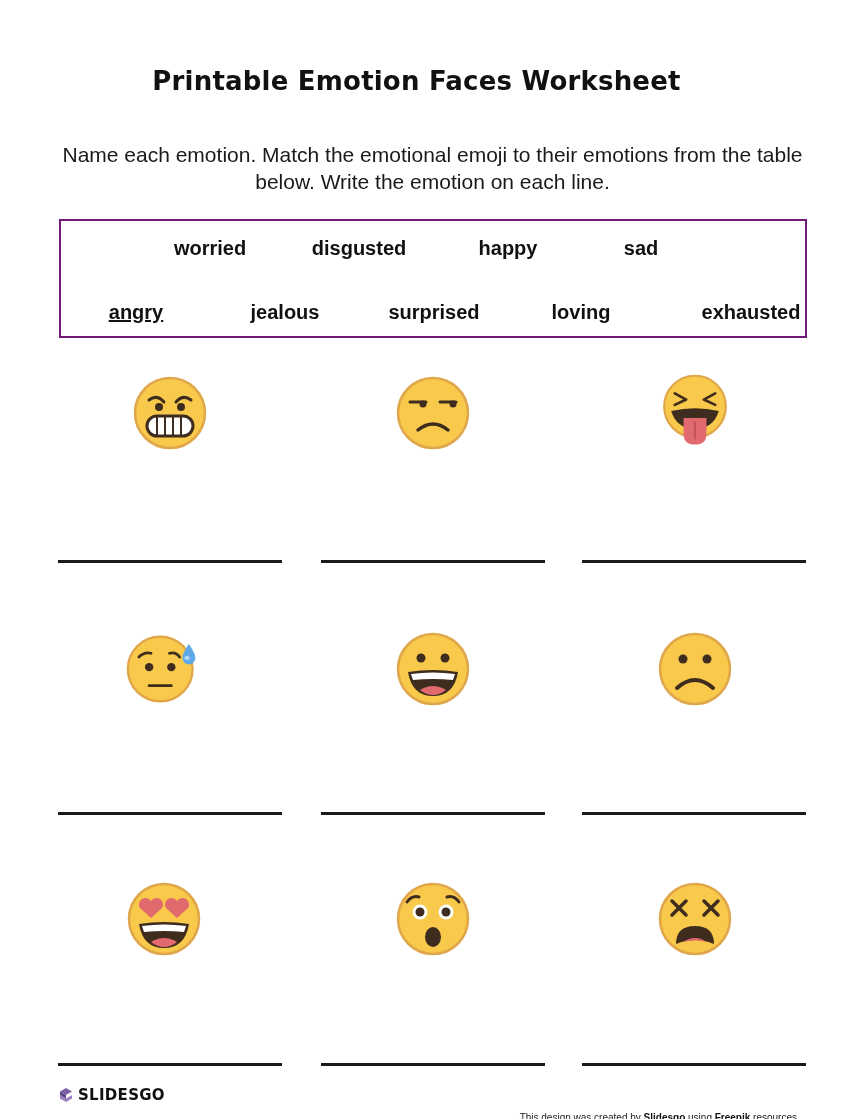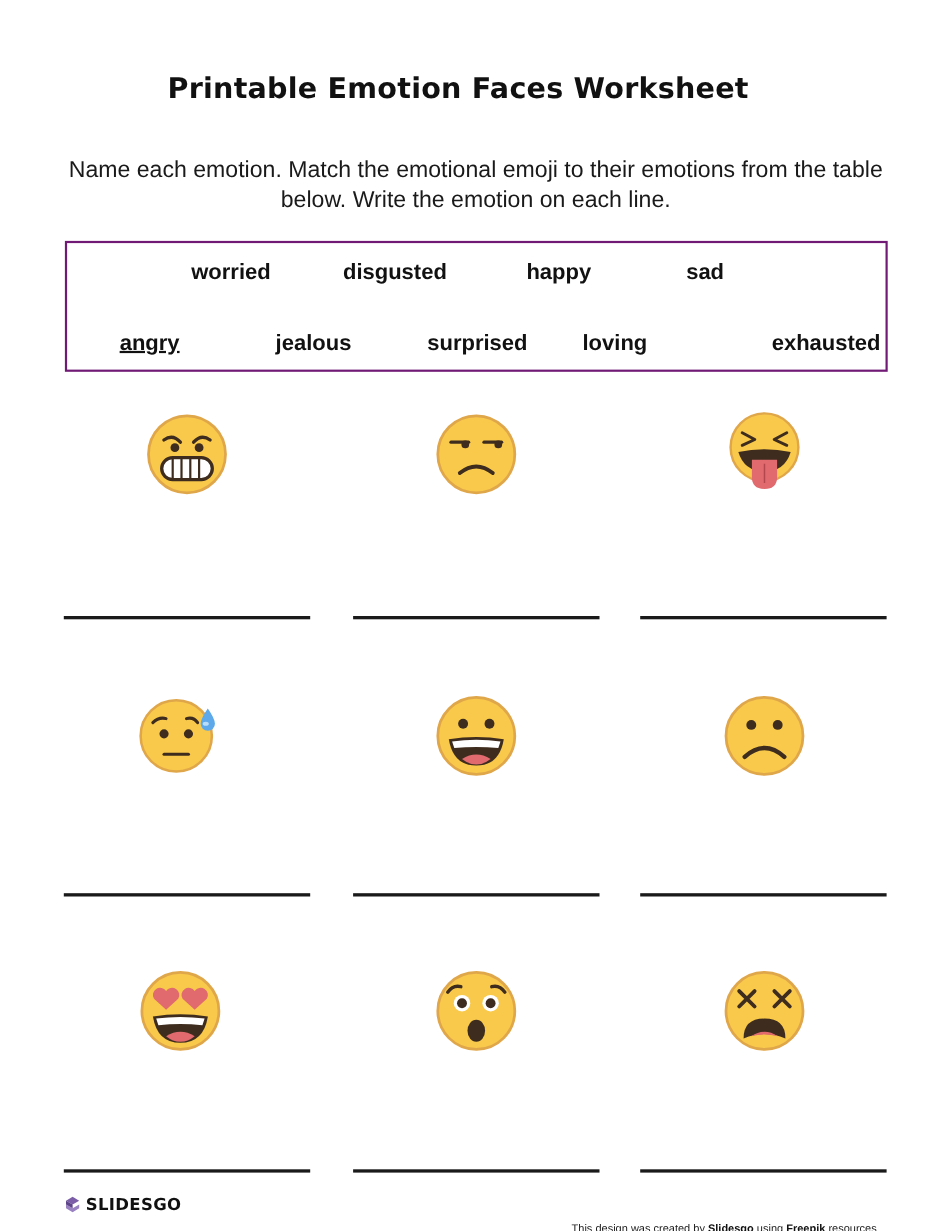--- a/index.html
+++ b/index.html
@@ -22,21 +22,21 @@
 <div class="instructions">Name each emotion. Match the emotional emoji to their emotions from the table below. Write the emotion on each line.</div>
 
 <div class="wordbank">
   <span class="word" style="left:149px; top:16px;">worried</span>
   <span class="word" style="left:298px; top:16px;">disgusted</span>
   <span class="word" style="left:447px; top:16px;">happy</span>
   <span class="word" style="left:580px; top:16px;">sad</span>
   <span class="word" style="left:75px; top:80px;text-decoration:underline;">angry</span>
   <span class="word" style="left:224px; top:80px;text-align:right;">jealous</span>
   <span class="word" style="left:373px; top:80px;">surprised</span>
-  <span class="word" style="left:498px; top:80px;">loving</span>
+  <span class="word" style="left:520px; top:80px;">loving</span>
   <span class="word" style="left:690px; top:80px;">exhausted</span>
 </div>
 
 <svg class="emoji" style="left:133px; top:376px;" viewBox="0 0 74 74">
   <circle cx="37" cy="37" r="35" fill="#F8C94A" stroke="#E0A64A" stroke-width="2.5"></circle>
   <path d="M16 24 Q24 18 31 26" stroke="#3E2C1E" stroke-width="3" fill="none" stroke-linecap="round"></path>
   <path d="M58 24 Q50 18 43 26" stroke="#3E2C1E" stroke-width="3" fill="none" stroke-linecap="round"></path>
   <circle cx="26" cy="31" r="4" fill="#3E2C1E"></circle>
   <circle cx="48" cy="31" r="4" fill="#3E2C1E"></circle>
   <rect x="14" y="40" width="46" height="20" rx="10" fill="#fff" stroke="#3E2C1E" stroke-width="3"></rect>

